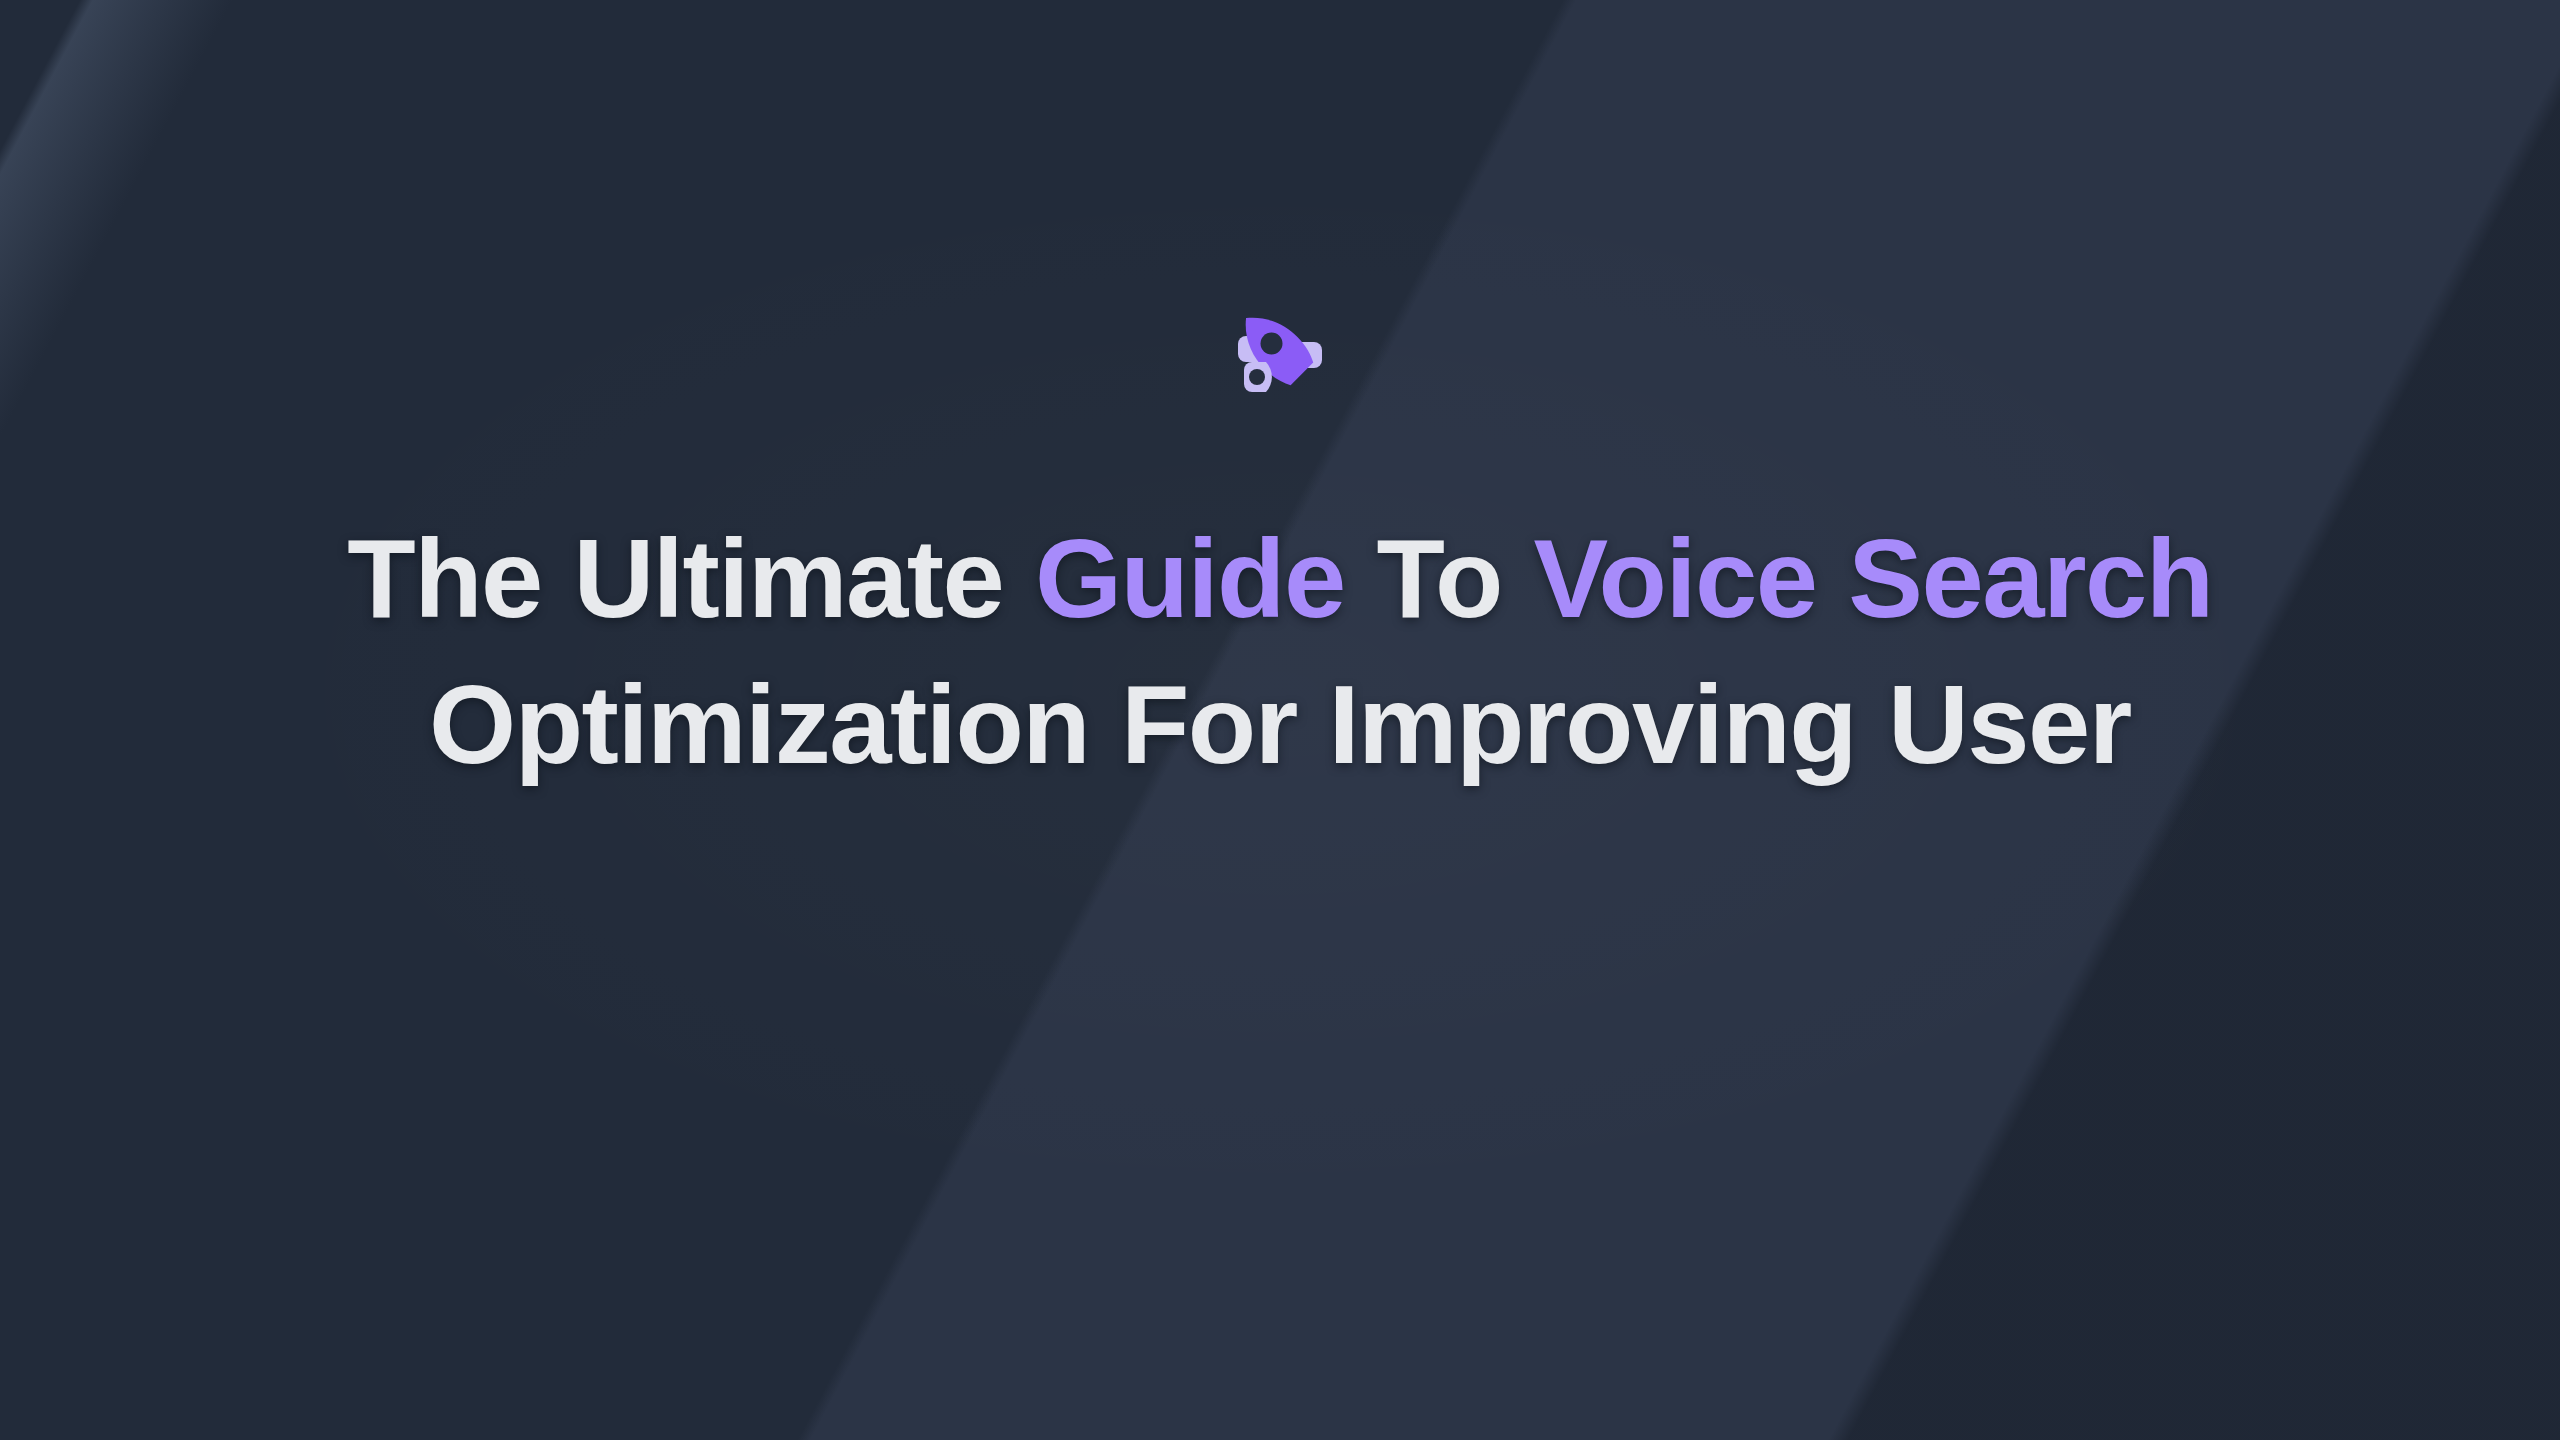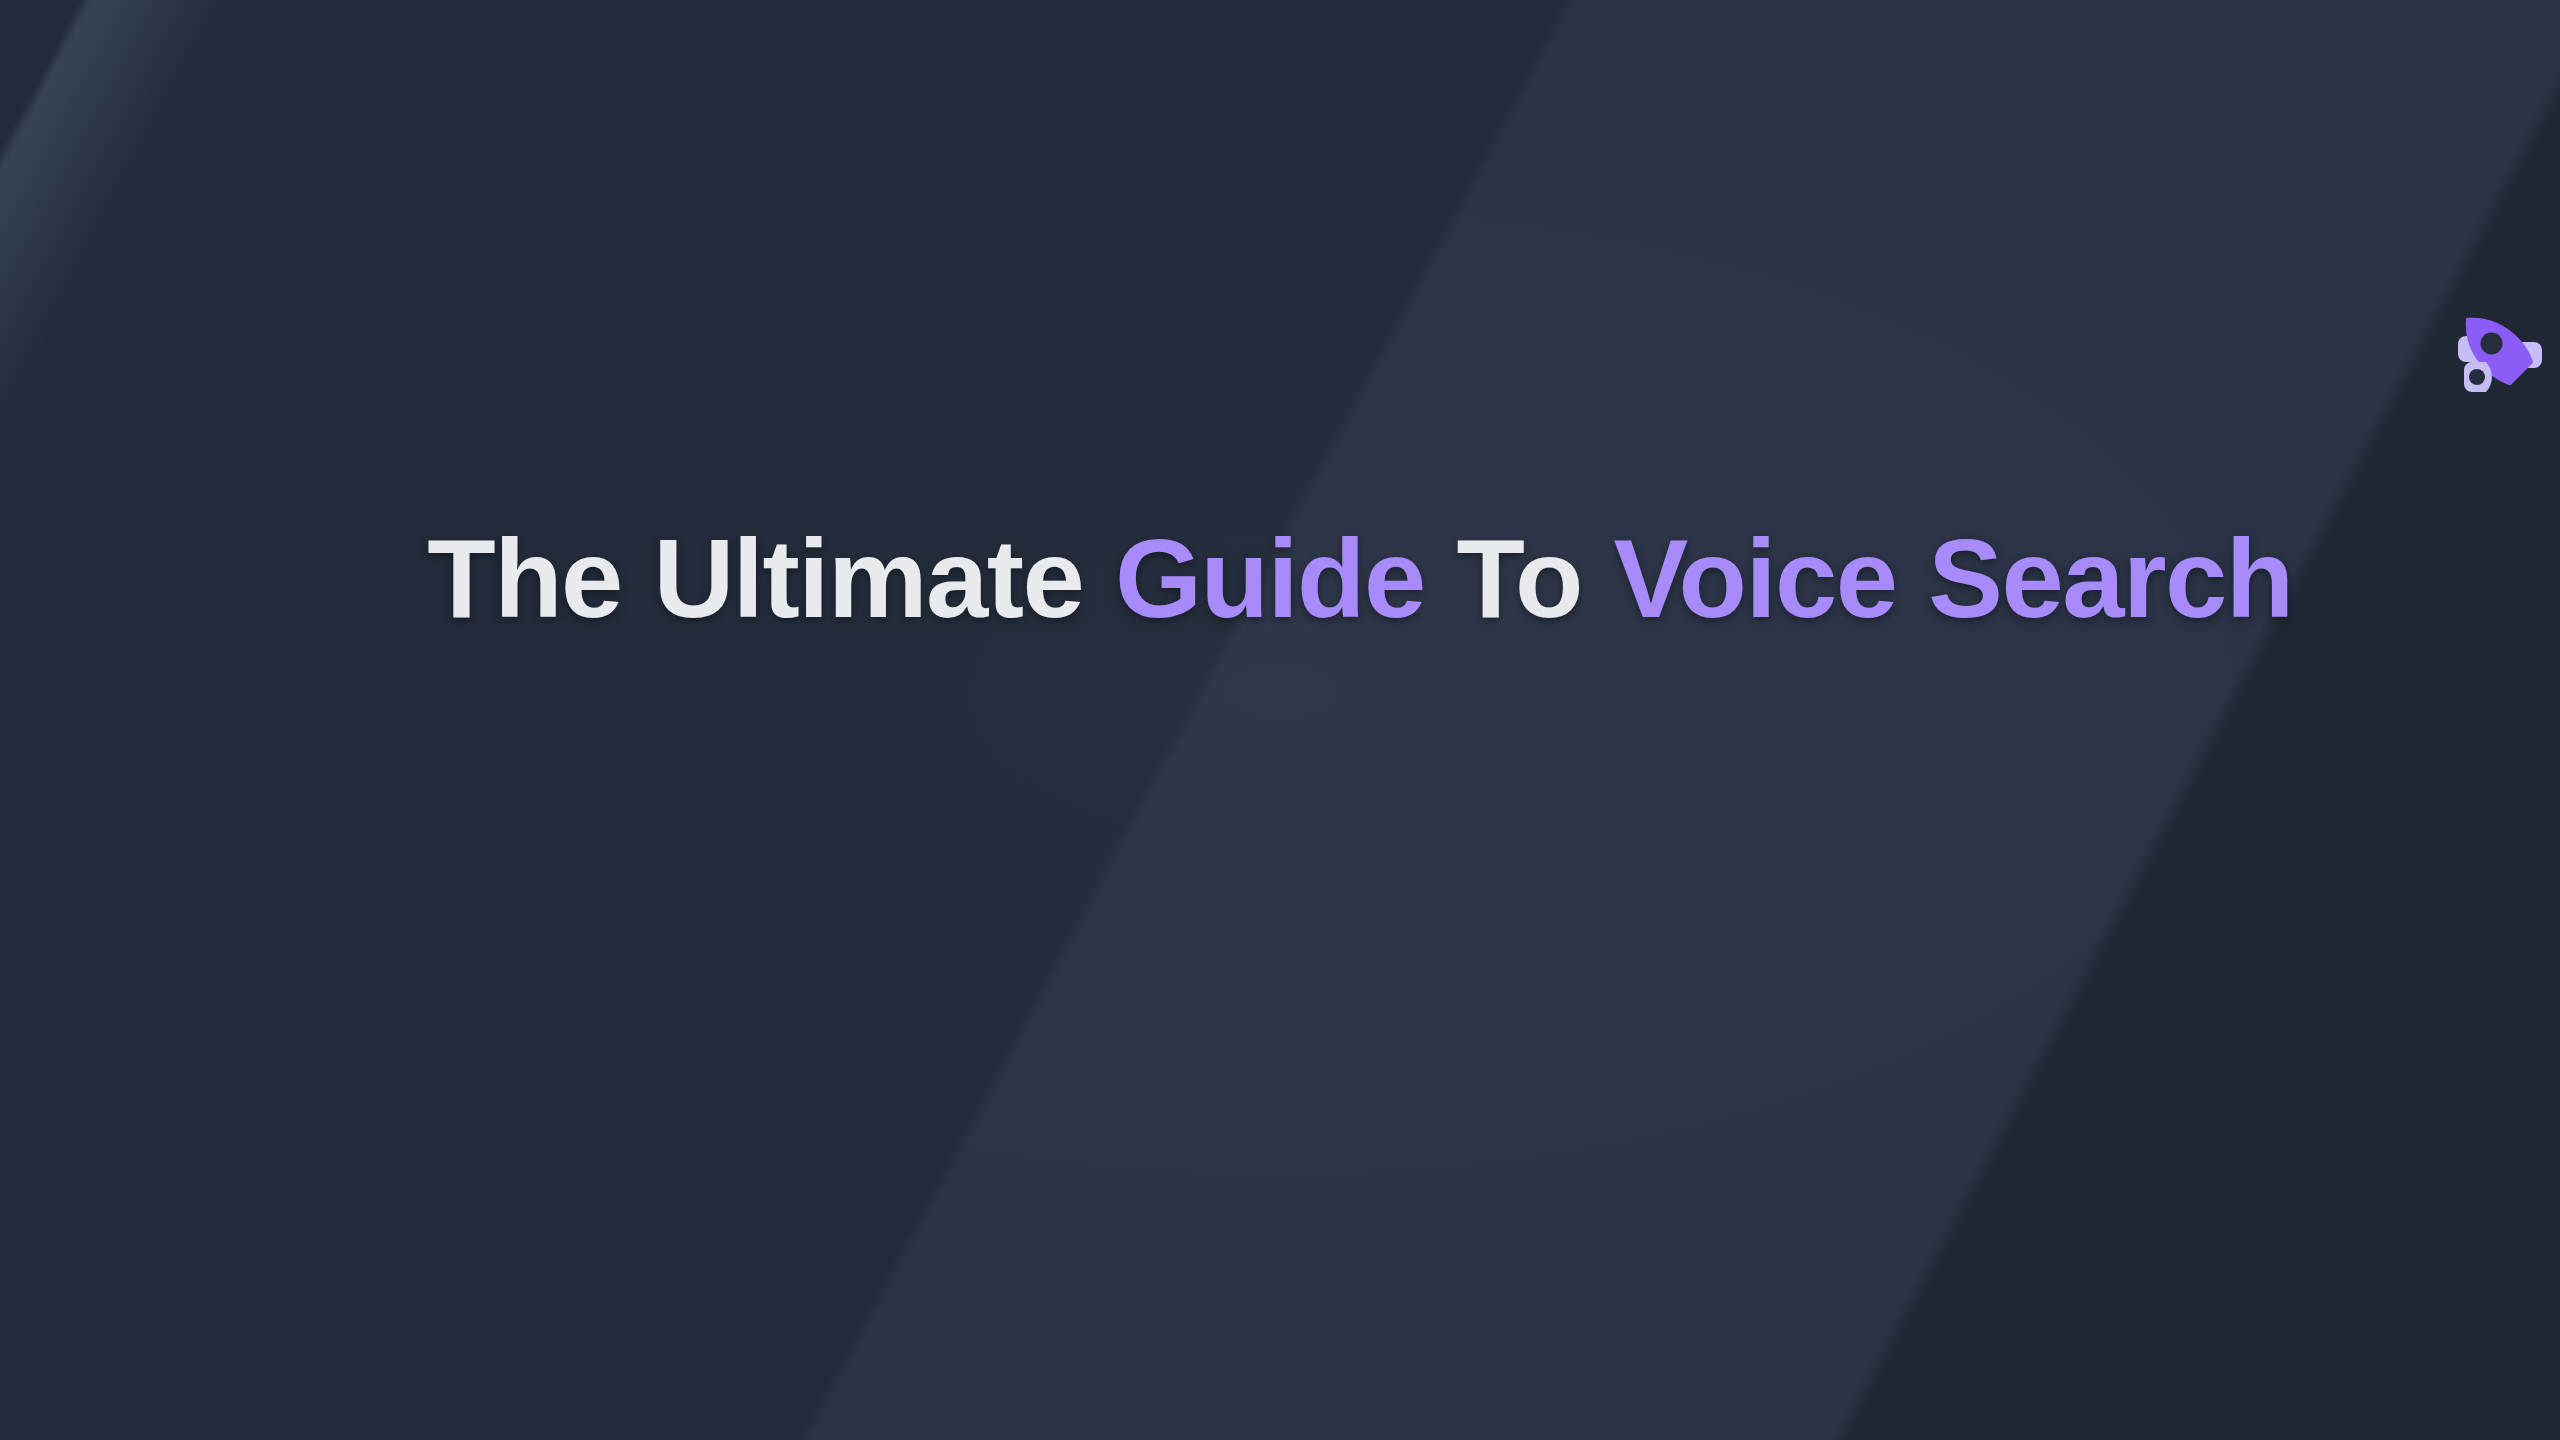--- a/index.html
+++ b/index.html
@@ -77,21 +77,21 @@
       rgba(255,255,255,0.0) 72%
     );
   }
 
   .content {
     position:relative;
     z-index:5;
     width:100%;
     display:flex;
     flex-direction:column;
-    align-items:flex-end;
+    align-items:center;
   }
 
   
   .logo-wrap {
     margin-top:292px;
     width:120px;
     height:120px;
     display:flex;
     align-items:center;
     justify-content:center;
@@ -151,16 +151,17 @@
                    a8 8 0 0 1 -8 -8
                    v-14
                    a8 8 0 0 1 8 -8 z" fill="#c7bdf5"></path>
           <circle cx="33" cy="81" r="8" fill="#252e3e"></circle>
         </g>
       </svg>
     </div>
 
     <h1 class="headline">
       <span class="line"><span>The Ultimate </span><span class="accent">Guide</span><span> To </span><span class="accent">Voice Search</span></span>
+      <span class="line">Optimization For Improving User</span>
     </h1>
 
   </div>
 </div>
 
 </body></html>

